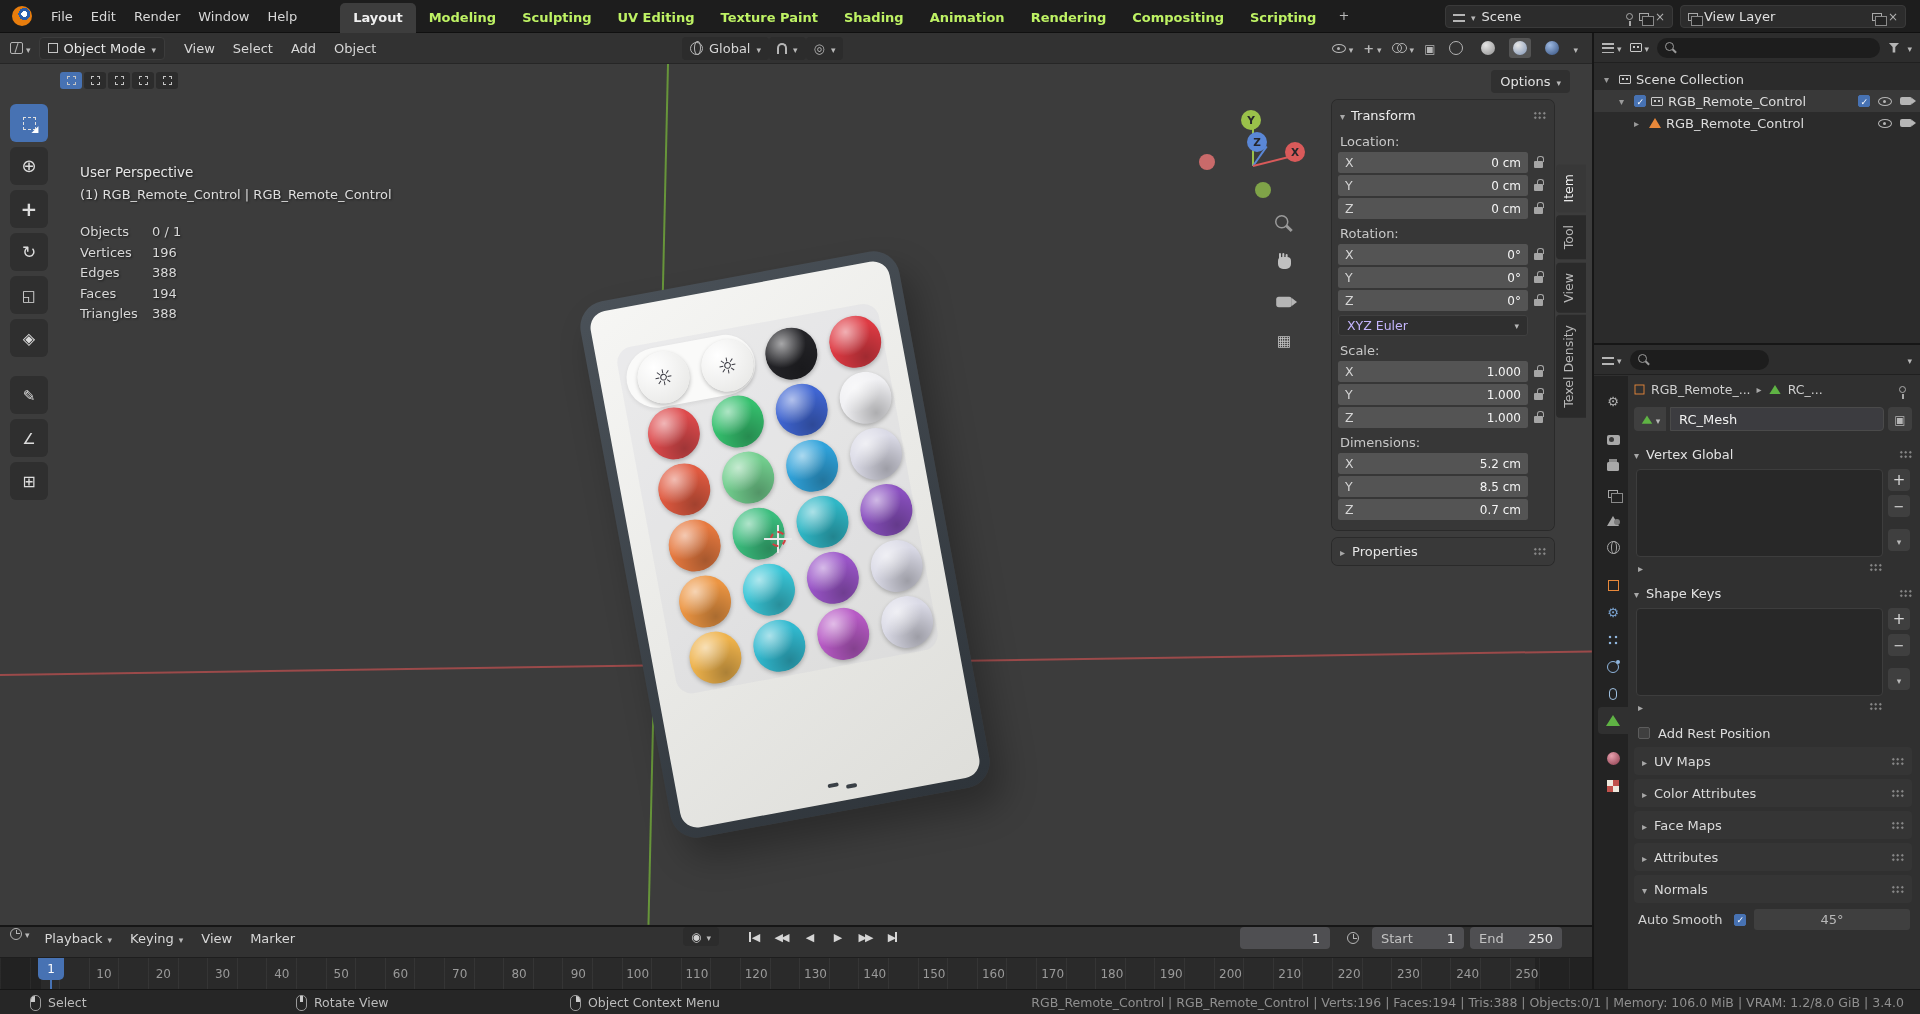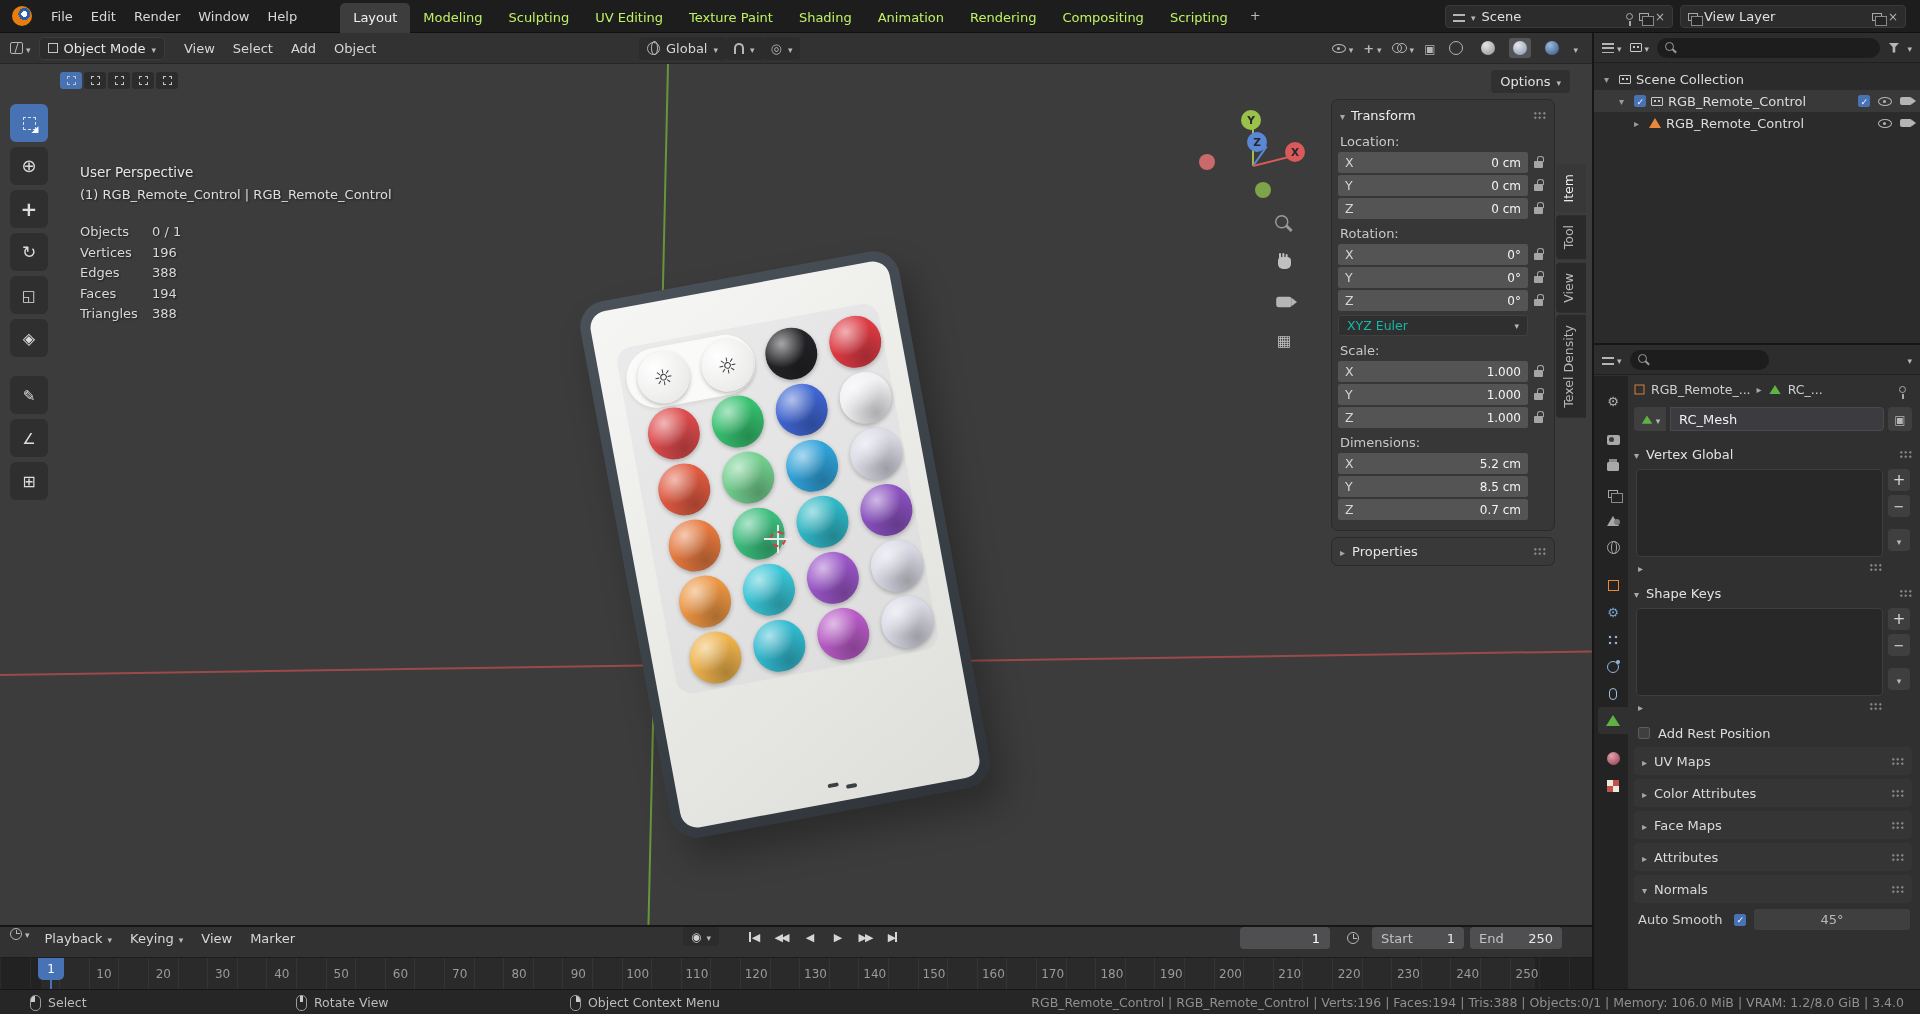--- a/index.html
+++ b/index.html
@@ -57,34 +57,34 @@
   .sp-mat { background:radial-gradient(circle at 35% 30%,#e8e8e8,#7f94b5); }
   .sp-rend { background:radial-gradient(circle at 35% 30%,#9db8e0,#33507f); }
   .shadebtn { padding:3px 4px; border-radius:3px; display:flex; align-items:center; }
   .shadebtn.active { background:#545454; }
 
   
   #topbar { left:0; top:0; width:1920px; height:33px; background:#1d1d1d; border-bottom:1px solid #101010; display:flex; align-items:center; }
   .blender-logo { width:20px; height:20px; margin:0 10px 0 12px; border-radius:50%;
      background:radial-gradient(circle at 62% 40%, #fff 0 3px, #2a5ca8 3px 6px, #e87d0d 6px); position:relative; }
   .menu-item { padding:4px 9px; color:#d8d8d8; border-radius:3px; cursor:default; }
-  .ws-tabs { display:flex; margin-left:34px; height:33px; align-items:flex-end; }
+  .ws-tabs { display:flex; margin-left:34px; height:33px; align-items:flex-end;font-weight:bold; }
   .ws-tab { padding:7px 13px 8px; color:#bef264; font-size:13px; border-radius:5px 5px 0 0; }
   .ws-tab.active { background:#3d3d3d; color:#f0f0f0; }
   .ws-add { padding:7px 9px 8px; color:#b8b8b8; }
   .tb-sel { position:absolute; height:23px; background:#2c2c2c; border:1px solid #3a3a3a; border-radius:4px; display:flex; align-items:center; gap:6px; padding:0 7px; color:#e0e0e0; }
 
   
   #vheader { left:0; top:33px; width:1592px; height:31px; background:#323232; border-bottom:1px solid #262626; display:flex; align-items:center; }
   .vh-edicon { display:flex; align-items:center; gap:3px; margin:0 8px 0 10px; }
   .ed-view { width:13px; height:12px; border:1.4px solid #b5b5b5; border-radius:2px; position:relative; }
   .ed-view::before { content:""; position:absolute; left:5px; top:0; width:1.2px; height:10px; background:#b5b5b5; transform:rotate(18deg); }
   .mode-pill { background:#2c2c2c; border:1px solid #3c3c3c; border-radius:4px; height:23px; display:flex; align-items:center; gap:6px; padding:0 8px; color:#e8e8e8; }
   #vh-menus { display:flex; margin-left:10px; }
-  #vh-mid { position:absolute; left:639px; display:flex; align-items:center; }
+  #vh-mid { position:absolute; left:682px; display:flex; align-items:center; }
   .vh-group { background:#2c2c2c; border-radius:4px; height:23px; display:flex; align-items:center; gap:6px; padding:0 8px; }
   #vh-right { position:absolute; right:14px; display:flex; align-items:center; gap:10px; }
 
   
   #viewport { left:0; top:64px; width:1592px; height:861px; background:#3c3c3c; overflow:hidden; }
   .axis-y { position:absolute; left:667px; top:0; width:2px; height:861px; background:#6fa53a; transform-origin:top left; transform:rotate(1.3deg); opacity:.85; }
   .axis-x { position:absolute; left:0; top:610px; width:1592px; height:2px; background:#b34d4d; transform-origin:left center; transform:rotate(-0.85deg); opacity:.8; }
 
   .selmode-row { position:absolute; left:60px; top:8px; display:flex; gap:2px; }
   .selmode { width:22px; height:17px; background:#2c2c2c; border-radius:3px; display:flex; align-items:center; justify-content:center; }
@@ -148,21 +148,21 @@
   #npanel { position:absolute; left:1332px; top:36px; width:222px; }
   .npanel-box { background:#383838ef; border-radius:6px; padding:5px 6px 8px; box-shadow:0 0 0 1px #2a2a2a; }
   .np-header { display:flex; align-items:center; gap:6px; padding:3px 2px 6px; color:#ececec; }
   .np-header .ttl { flex:1; }
   .np-label { color:#c8c8c8; padding:5px 2px 3px; }
   .nrow { display:flex; align-items:center; margin-bottom:2px; }
   .nfield { flex:1; height:21px; background:#545454; border-radius:2.5px; display:flex; align-items:center; padding:0 7px; }
   .nfield .ax { color:#d5d5d5; font-size:12.5px; }
   .nfield .vl { margin-left:auto; color:#f4f4f4; font-size:12px; }
   .nlock { width:20px; display:flex; justify-content:center; }
-  .ndrop { height:21px; background:#2f2f2f; border:1px solid #404040; border-radius:3px; display:flex; align-items:center; padding:0 8px; margin:4px 20px 2px 0; color:#14b8a6; font-size:12.5px; }
+  .ndrop { height:21px; background:#2f2f2f; border:1px solid #404040; border-radius:3px; display:flex; align-items:center; padding:0 8px; margin:4px 20px 2px 0; color:#c4b5fd; font-size:12.5px; }
   .ndrop .i { margin-left:auto; }
   .np-sub { background:#3a3a3aef; border-radius:6px; margin-top:8px; padding:6px 8px; display:flex; align-items:center; gap:7px; color:#e4e4e4; box-shadow:0 0 0 1px #2a2a2a; }
   .np-sub .ttl { flex:1; }
   #ntabs { position:absolute; left:1556px; top:100px; width:30px; display:flex; flex-direction:column; gap:3px; }
   .ntab { writing-mode:vertical-rl; transform:rotate(180deg); background:#2a2a2a; color:#b8b8b8; font-size:12.5px; padding:10px 5px; border-radius:0 4px 4px 0; text-align:center; }
   .ntab.active { background:#383838; color:#f0f0f0; }
 
   
   #rightcol { left:1592px; top:33px; width:328px; height:956px; background:#2b2b2b; border-left:2px solid #161616; }
   .area-header { height:30px; background:#2d2d2d; border-bottom:1px solid #202020; display:flex; align-items:center; padding:0 8px; gap:8px; }

